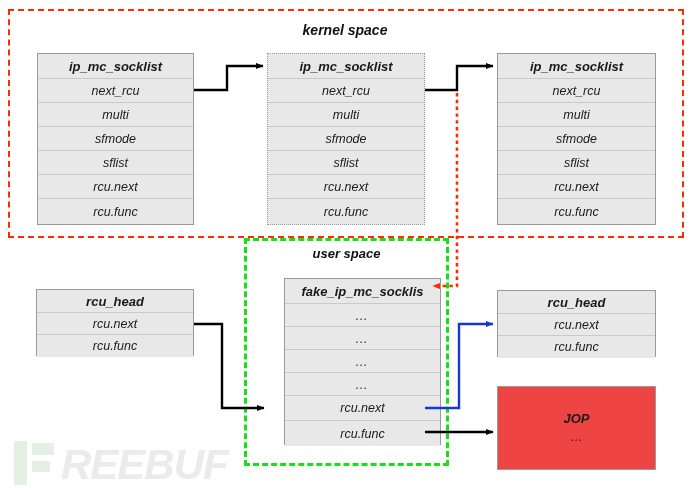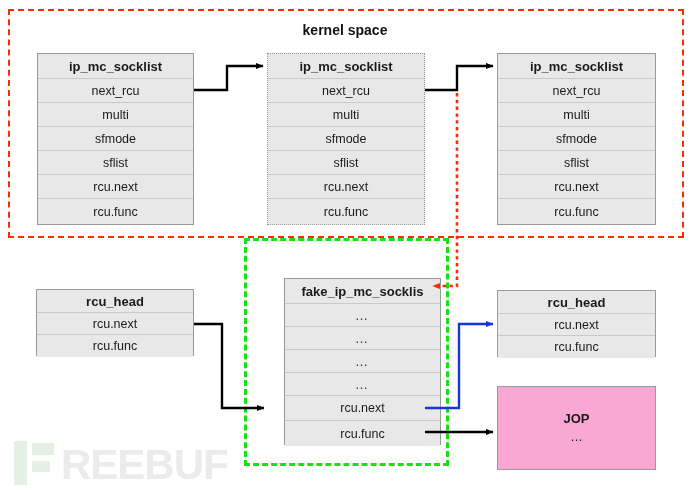--- a/index.html
+++ b/index.html
@@ -1,21 +1,21 @@
 <!DOCTYPE html>
 <html><head>
 <meta charset="utf-8">
 <style>
   html,body{margin:0;padding:0;background:#ffffff;}
   body{
     width:690px;height:490px;
     font-family:"Liberation Sans","DejaVu Sans",sans-serif;
     -webkit-font-smoothing:antialiased;
   }
-  #stage{position:relative;width:690px;height:490px;overflow:hidden;background:#fff;}
+  #stage{position:relative;width:690px;height:490px;overflow:hidden;background:#fff;font-style:italic;}
 
   
   .region{position:absolute;box-sizing:border-box;background:transparent;}
   #kernel-region{
     left:8px;top:9px;width:676px;height:229px;
     border:2px dashed #ff2a00;
   }
   #user-region{
     left:244px;top:238px;width:205px;height:228px;
     border:3px dashed #17e017;
@@ -43,21 +43,21 @@
     font-size:12.5px;color:#1a1a1a;
     white-space:nowrap;overflow:hidden;
   }
   .struct .row:last-child{border-bottom:none;}
   .struct .row.head{font-weight:bold;font-size:13px;background:#e8e8e8;}
   .struct .row.dots{letter-spacing:2px;color:#333;font-size:13px;}
 
   
   .blockbox{
     position:absolute;box-sizing:border-box;
-    border:1px solid #9a9a9a;background:#f9a8d4;
+    border:1px solid #9a9a9a;background:#ef4444;
     display:flex;flex-direction:column;align-items:center;justify-content:center;
     font-size:12.5px;color:#1a1a1a;line-height:1.45;
   }
   .blockbox .t1{font-weight:bold;font-size:13px;}
 
   
   #wires{position:absolute;left:0;top:0;width:690px;height:490px;pointer-events:none;}
 
   
   #watermark{
@@ -80,20 +80,21 @@
 </style>
 </head>
 <body>
 
 <div id="stage">
 
   <div class="region" id="kernel-region"></div>
   <div class="region-title" id="kernel-title">kernel space</div>
 
   <div class="region" id="user-region"></div>
+  <div class="region-title" id="user-title">user space</div>
 
   <div class="struct" id="k1" style="left:37px;top:53px;width:157px;height:172px;">
     <div class="row head" style="height:25px;">ip_mc_socklist</div>
     <div class="row" style="height:24px;">next_rcu</div>
     <div class="row" style="height:24px;">multi</div>
     <div class="row" style="height:24px;">sfmode</div>
     <div class="row" style="height:24px;">sflist</div>
     <div class="row" style="height:24px;">rcu.next</div>
     <div class="row" style="height:25px;">rcu.func</div>
   </div>

